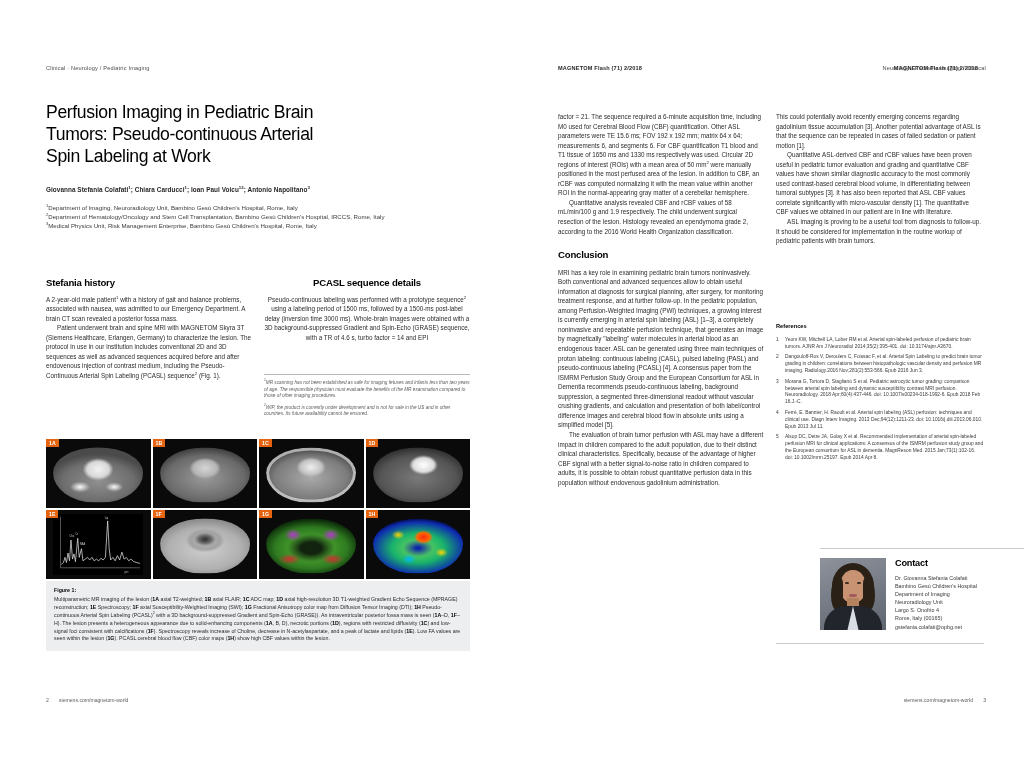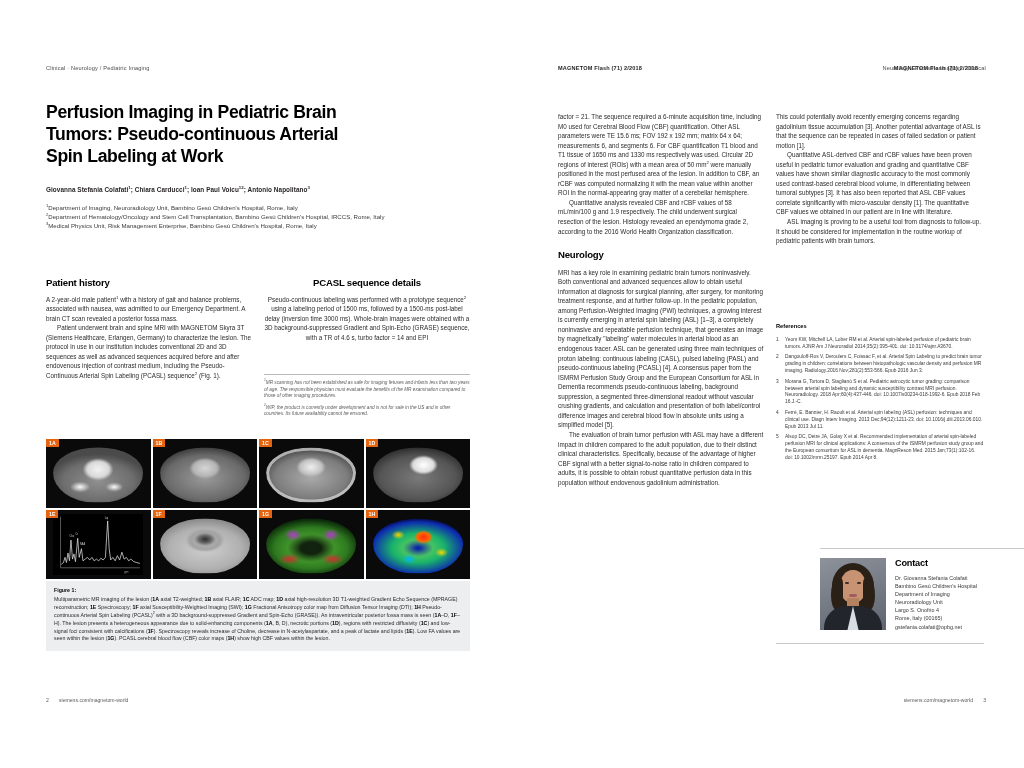--- a/index.html
+++ b/index.html
@@ -46,21 +46,21 @@
   .rh-r-b { right: 38px; text-align: right; }
 
   
   .title {
     position: absolute;
     left: 46px;
     top: 101px;
     width: 300px;
     font-size: 17.6px;
     line-height: 22px;
-    font-weight: bold;
+    font-weight: normal;
     letter-spacing: -0.35px;
     color: #000000;
   }
   .authors {
     position: absolute;
     left: 46px;
     top: 186px;
     width: 420px;
     font-size: 6.4px;
     font-weight: bold;
@@ -340,21 +340,21 @@
 
   <div class="title">Perfusion Imaging in Pediatric Brain Tumors: Pseudo-continuous Arterial Spin Labeling at Work</div>
   <div class="authors">Giovanna Stefania Colafati<sup>1</sup>; Chiara Carducci<sup>1</sup>; Ioan Paul Voicu<sup>1</sup><sup>2</sup>; Antonio Napolitano<sup>3</sup></div>
   <div class="affil">
       <div><sup>1</sup>Department of Imaging, Neuroradiology Unit, Bambino Gesù Children's Hospital, Rome, Italy</div>
       <div><sup>2</sup>Department of Hematology/Oncology and Stem Cell Transplantation, Bambino Gesù Children's Hospital, IRCCS, Rome, Italy</div>
       <div><sup>3</sup>Medical Physics Unit, Risk Management Enterprise, Bambino Gesù Children's Hospital, Rome, Italy</div>
     </div>
 
   <div class="col" id="col-patient">
-    <div class="h2">Patient history</div>
+    <div class="h2">Stefania history</div>
     <div id="ph-body">
         <p>A 2-year-old male patient<sup>1</sup> with a history of gait and balance problems, associated with nausea, was admitted to our Emergency Department. A brain CT scan revealed a posterior fossa mass.</p>
         <p class="ind">Patient underwent brain and spine MRI with MAGNETOM Skyra 3T (Siemens Healthcare, Erlangen, Germany) to characterize the lesion. The protocol in use in our institution includes conventional 2D and 3D sequences as well as advanced sequences acquired before and after endovenous injection of contrast medium, including the Pseudo-Continuous Arterial Spin Labeling (PCASL) sequence<sup>2</sup> (Fig. 1).</p>
       </div>
   </div>
 
   <div class="col" id="col-pcasl">
     <div class="h2">PCASL sequence details</div>
     <div id="pc-body">
         <p>Pseudo-continuous labeling was performed with a prototype sequence<sup>2</sup> using a labeling period of 1500 ms, followed by a 1500-ms post-label delay (inversion time 3000 ms). Whole-brain images were obtained with a 3D background-suppressed Gradient and Spin-Echo (GRASE) sequence, with a TR of 4.6 s, turbo factor = 14 and EPI</p>
@@ -415,21 +415,21 @@
     <div class="caption">
       <span class="cap-title">Figure 1:</span>
       <span id="cap-text">Multiparametric MR imaging of the lesion (<b>1A</b> axial T2-weighted; <b>1B</b> axial FLAIR; <b>1C</b> ADC map; <b>1D</b> axial high-resolution 3D T1-weighted Gradient Echo Sequence (MPRAGE) reconstruction; <b>1E</b> Spectroscopy; <b>1F</b> axial Susceptibility-Weighted Imaging (SWI); <b>1G</b> Fractional Anisotropy color map from Diffusion Tensor Imaging (DTI); <b>1H</b> Pseudo-continuous Arterial Spin Labeling (PCASL)<sup>2</sup> with a 3D background-suppressed Gradient and Spin-Echo (GRASE)). An intraventricular posterior fossa mass is seen (<b>1A</b>–D, <b>1F</b>–H). The lesion presents a heterogeneous appearance due to solid-enhancing components (<b>1A</b>, B, D), necrotic portions (<b>1D</b>), regions with restricted diffusivity (<b>1C</b>) and low-signal foci consistent with calcifications (<b>1F</b>). Spectroscopy reveals increase of Choline, decrease in N-acetylaspartate, and a peak of lactate and lipids (<b>1E</b>). Low FA values are seen within the lesion (<b>1G</b>). PCASL cerebral blood flow (CBF) color maps (<b>1H</b>) show high CBF values within the lesion.</span>
     </div>
   </div>
 
   <div class="col" id="col-mid">
     <div id="mid-body">
         <p>factor = 21. The sequence required a 6-minute acquisition time, including M0 used for Cerebral Blood Flow (CBF) quantification. Other ASL parameters were TE 15.6 ms; FOV 192 x 192 mm; matrix 64 x 64; measurements 6, and segments 6. For CBF quantification T1 blood and T1 tissue of 1650 ms and 1330 ms respectively was used. Circular 2D regions of interest (ROIs) with a mean area of 50 mm<sup>2</sup> were manually positioned in the most perfused area of the lesion. In addition to CBF, an rCBF was computed normalizing it with the mean value within another ROI in the normal-appearing gray matter of a cerebellar hemisphere.</p>
         <p class="ind">Quantitative analysis revealed CBF and rCBF values of 58 mL/min/100 g and 1.9 respectively. The child underwent surgical resection of the lesion. Histology revealed an ependymoma grade 2, according to the 2016 World Health Organization classification.</p>
-        <div class="h2" style="margin: 14px 0px 8px;">Neurology</div>
+        <div class="h2" style="margin: 14px 0px 8px;">Conclusion</div>
         <p>MRI has a key role in examining pediatric brain tumors noninvasively. Both conventional and advanced sequences allow to obtain useful information at diagnosis for surgical planning, after surgery, for monitoring treatment response, and at further follow-up. In the pediatric population, among Perfusion-Weighted Imaging (PWI) techniques, a growing interest is currently emerging in arterial spin labeling (ASL) [1–3], a completely noninvasive and repeatable perfusion technique, that generates an image by magnetically "labeling" water molecules in arterial blood as an endogenous tracer. ASL can be generated using three main techniques of proton labeling: continuous labeling (CASL), pulsed labeling (PASL) and pseudo-continuous labeling (PCASL) [4]. A consensus paper from the ISMRM Perfusion Study Group and the European Consortium for ASL in Dementia recommends pseudo-continuous labeling, background suppression, a segmented three-dimensional readout without vascular crushing gradients, and calculation and presentation of both label/control difference images and cerebral blood flow in absolute units using a simplified model [5].</p>
         <p class="ind">The evaluation of brain tumor perfusion with ASL may have a different impact in children compared to the adult population, due to their distinct clinical characteristics. Specifically, because of the advantage of higher CBF signal with a better signal-to-noise ratio in children compared to adults, it is possible to obtain robust quantitative perfusion data in this population without endovenous gadolinium administration.</p>
       </div>
   </div>
 
   <div class="col" id="col-right">
     <div id="right-body">
         <p>This could potentially avoid recently emerging concerns regarding gadolinium tissue accumulation [3]. Another potential advantage of ASL is that the sequence can be repeated in cases of failed sedation or patient motion [1].</p>
         <p class="ind">Quantitative ASL-derived CBF and rCBF values have been proven useful in pediatric tumor evaluation and grading and quantitative CBF values have shown similar diagnostic accuracy to the most commonly used contrast-based cerebral blood volume, in differentiating between tumoral subtypes [3]. It has also been reported that ASL CBF values correlate significantly with micro-vascular density [1]. The quantitative CBF values we obtained in our patient are in line with literature.</p>
         <p class="ind">ASL imaging is proving to be a useful tool from diagnosis to follow-up. It should be considered for implementation in the routine workup of pediatric patients with brain tumors.</p>

